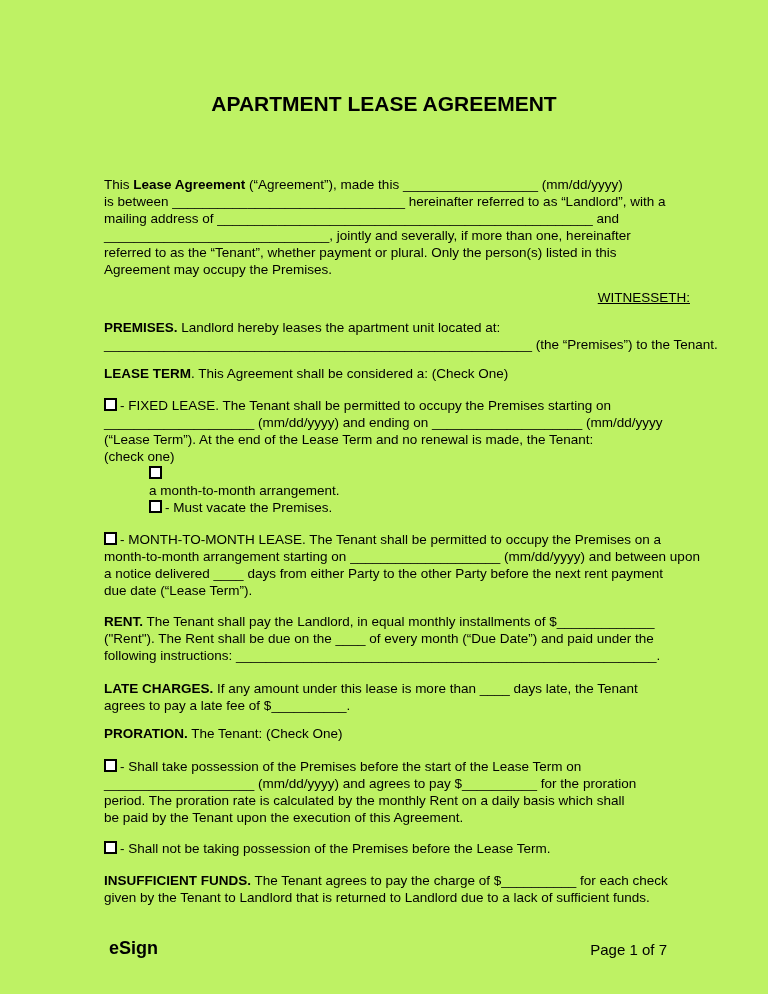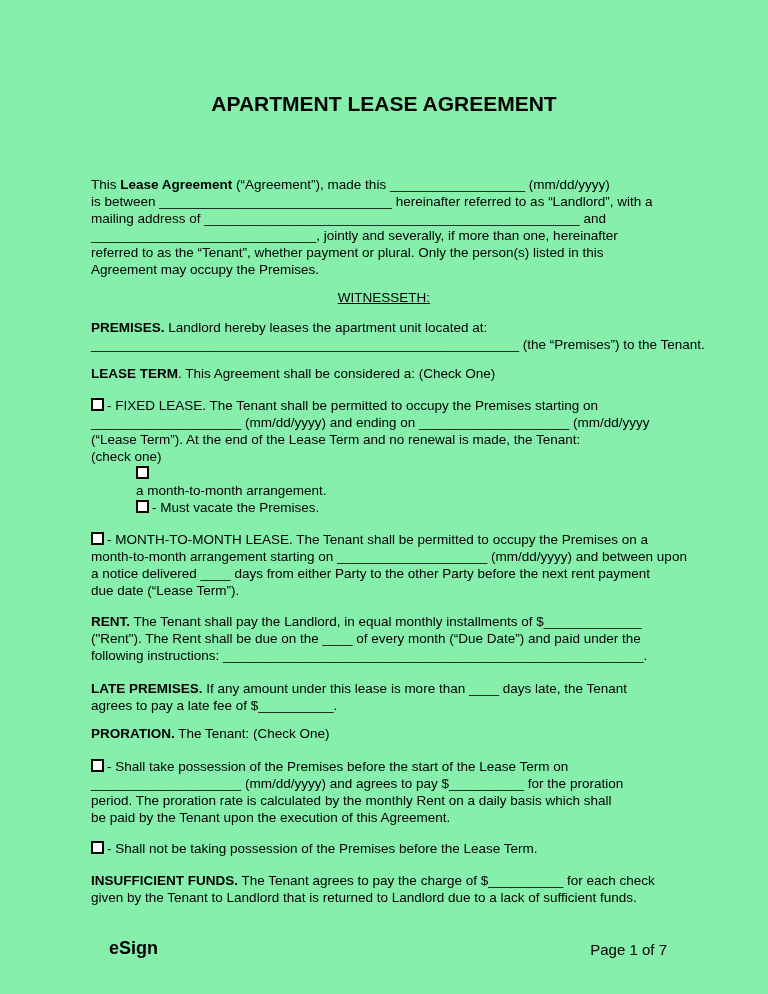--- a/index.html
+++ b/index.html
@@ -1,23 +1,23 @@
 <!DOCTYPE html>
 <html><head>
 <meta charset="utf-8">
 <style>
   html,body{margin:0;padding:0;background:#ffffff;}
-  .page{position:relative;width:768px;height:994px;background:#86efac;overflow:hidden;
+  .page{position:relative;width:768px;height:994px;background:#bef264;overflow:hidden;
         font-family:"Liberation Sans","DejaVu Sans",sans-serif;font-size:13.5px;color:#000;}
   .title{position:absolute;top:92px;left:0;width:100%;text-align:center;
          font-size:21px;font-weight:bold;}
-  .block{position:absolute;left:91px;width:610px;}
+  .block{position:absolute;left:104px;width:610px;}
   .line{white-space:pre;height:17px;line-height:17px;}
   .line.ind{padding-left:45px;}
-  .center .line{text-align:center;}
+  .center .line{text-align:right;}
   .bold{font-weight:bold;}
   .u{text-decoration:underline;}
   .checkbox{display:inline-block;width:9px;height:9px;border:2px solid #000;
             margin-right:3px;vertical-align:-1px;background:#fff;}
   #intro{top:176px}
   #witnesseth{top:289px;width:586px}
   #premises{top:319px}
   #lease-term{top:365px}
   #fixed-lease{top:397px}
   #month-to-month{top:531px}
@@ -68,21 +68,21 @@
         <div class="line"><span>month-to-month arrangement starting on </span><span class="blank">____________________</span><span> (mm/dd/yyyy) and between upon</span></div>
         <div class="line"><span>a notice delivered </span><span class="blank">____</span><span> days from either Party to the other Party before the next rent payment</span></div>
         <div class="line"><span>due date (“Lease Term”).</span></div>
       </div>
       <div class="block" id="rent">
         <div class="line"><span class="bold">RENT.</span><span> The Tenant shall pay the Landlord, in equal monthly installments of $</span><span class="blank">_____________</span></div>
         <div class="line"><span>("Rent"). The Rent shall be due on the </span><span class="blank">____</span><span> of every month (“Due Date”) and paid under the</span></div>
         <div class="line"><span>following instructions: </span><span class="blank">________________________________________________________</span><span>.</span></div>
       </div>
       <div class="block" id="late-charges">
-        <div class="line"><span class="bold">LATE PREMISES.</span><span> If any amount under this lease is more than </span><span class="blank">____</span><span> days late, the Tenant</span></div>
+        <div class="line"><span class="bold">LATE CHARGES.</span><span> If any amount under this lease is more than </span><span class="blank">____</span><span> days late, the Tenant</span></div>
         <div class="line"><span>agrees to pay a late fee of $</span><span class="blank">__________</span><span>.</span></div>
       </div>
       <div class="block" id="proration">
         <div class="line"><span class="bold">PRORATION.</span><span> The Tenant: (Check One)</span></div>
       </div>
       <div class="block" id="proration-option-1">
         <div class="line"><span class="checkbox"></span><span>- Shall take possession of the Premises before the start of the Lease Term on</span></div>
         <div class="line"><span class="blank">____________________</span><span> (mm/dd/yyyy) and agrees to pay $</span><span class="blank">__________</span><span> for the proration</span></div>
         <div class="line"><span>period. The proration rate is calculated by the monthly Rent on a daily basis which shall</span></div>
         <div class="line"><span>be paid by the Tenant upon the execution of this Agreement.</span></div>

